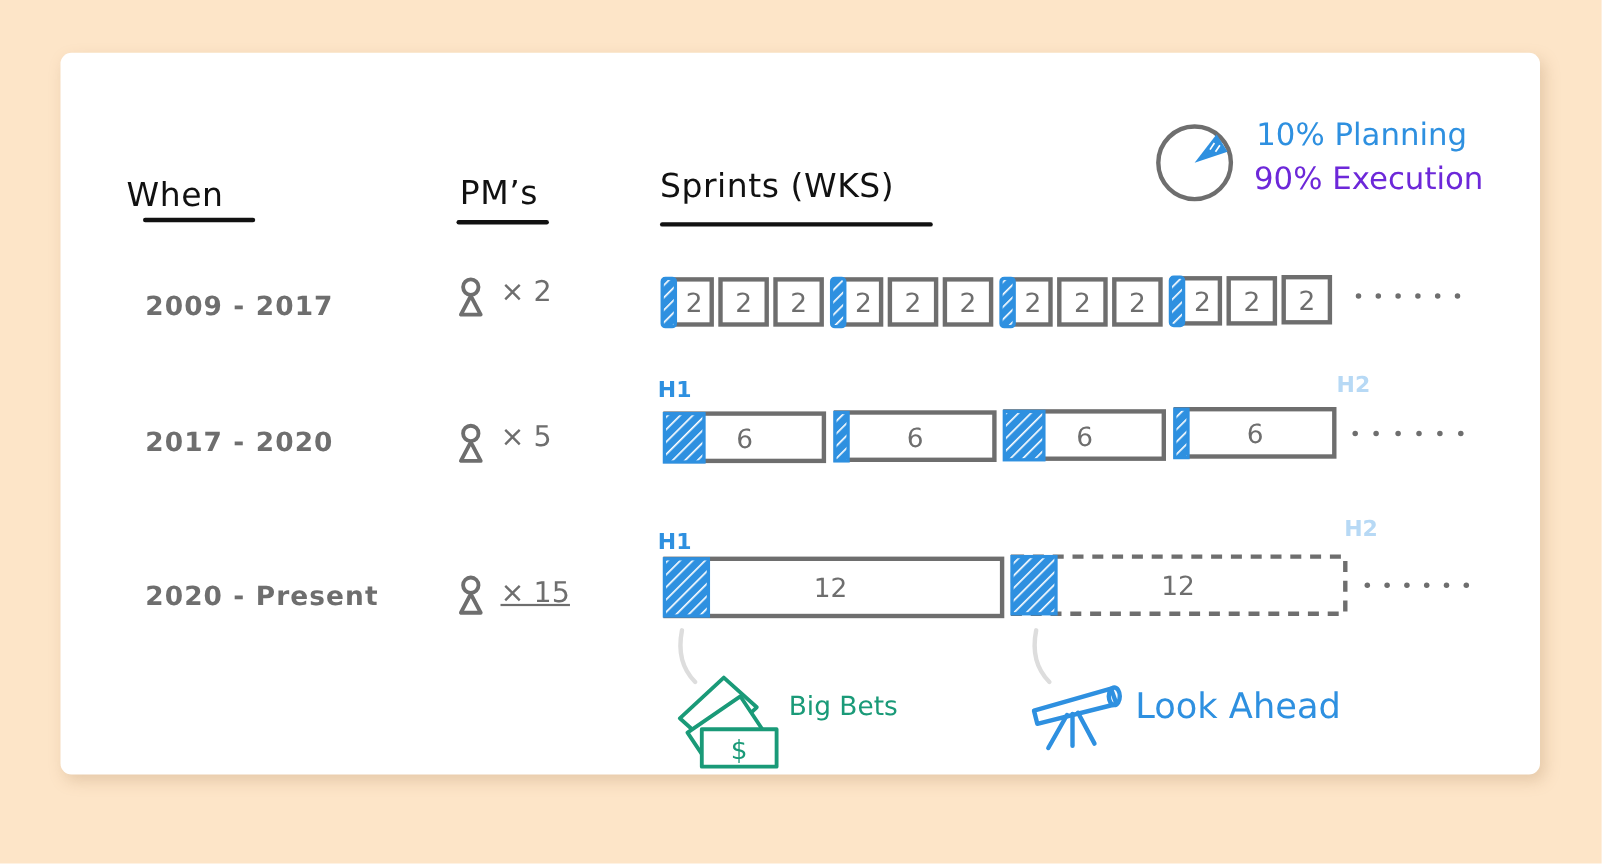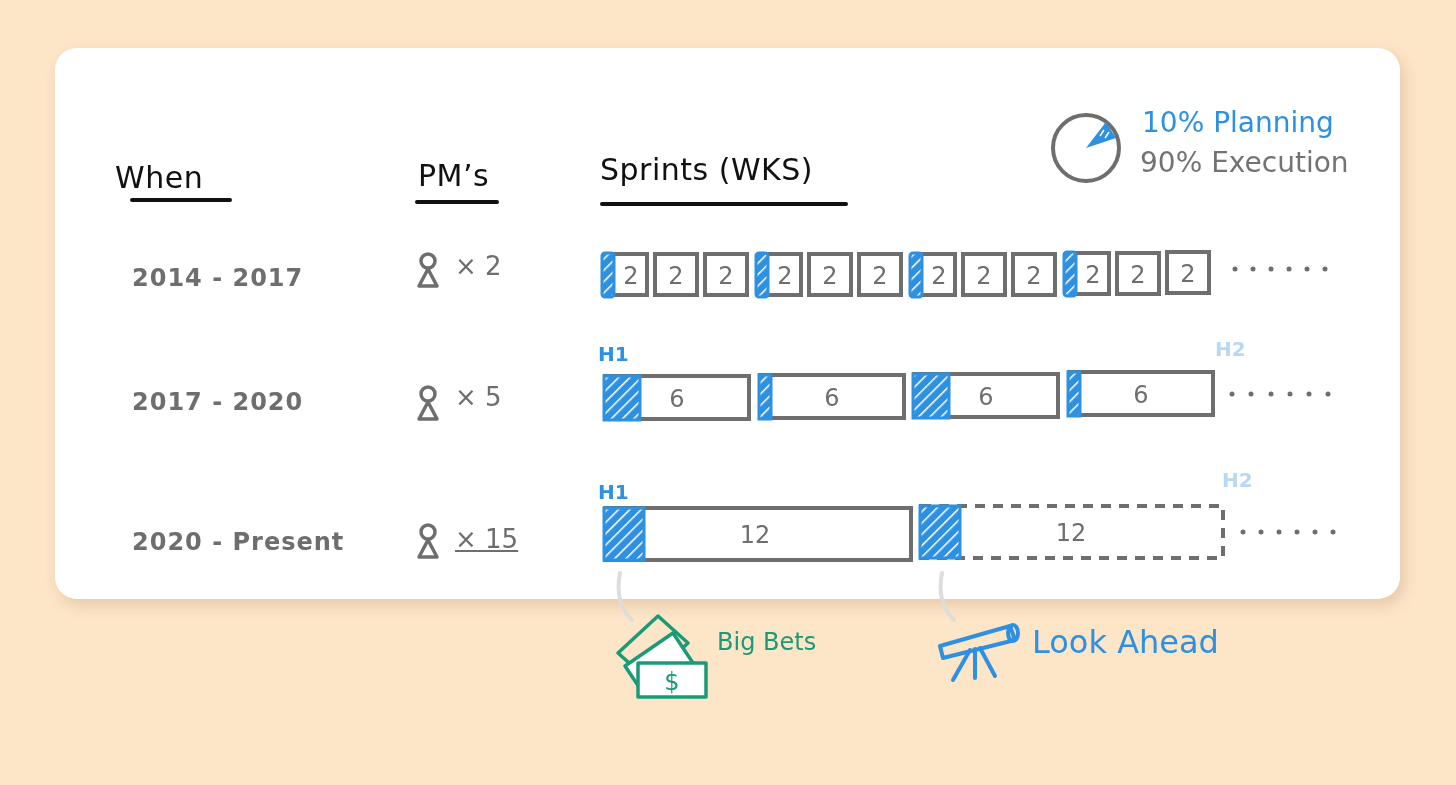--- a/index.html
+++ b/index.html
@@ -4,35 +4,35 @@
 <style>
   html, body { margin: 0; padding: 0; }
   body {
     width: 1456px; height: 785px;
     background: #fde5c8;
     position: relative; overflow: hidden;
     font-family: "DejaVu Sans", sans-serif;
   }
   .card {
     position: absolute; left: 55px; top: 48px;
-    width: 1345px; height: 551px;
-    background: #ffffff; border-radius: 22px;
+    width: 1345px; height: 656px;
+    background: #ffffff; border-radius: 10px;
     box-shadow: 4px 6px 14px rgba(170,130,90,0.28);
   }
   .abs { position: absolute; }
   .hdr {
     font-family: "DejaVu Sans", sans-serif;
     font-size: 30px; color: #111; letter-spacing: 0.5px;
     font-weight: normal;
   }
   .uline { position: absolute; height: 4px; background: #111; border-radius: 3px; }
   .era { font-size: 24px; color: #6e6e6e; font-weight: bold; letter-spacing: 1px; }
   .pmcount { font-size: 26px; color: #6e6e6e; }
   .legend-plan { font-size: 28px; color: #2e90e0; }
-  .legend-exec { font-size: 28px; color: #737373; }
+  .legend-exec { font-size: 28px; color: #6d28d9; }
   .hlabel1 { font-size: 20px; color: #2e90e0; font-weight: bold; }
   .hlabel2 { font-size: 20px; color: #b7d9f5; font-weight: bold; }
   .anno-green { font-size: 24px; color: #1a9a78; }
   .anno-blue { font-size: 32px; color: #2e90e0; }
   svg text { font-family: "DejaVu Sans", sans-serif; }
 </style>
 </head>
 <body>
 
 <div class="card">
@@ -47,21 +47,21 @@
 
   <div class="abs hdr" style="left:60px; top:112px;">When</div>
   <div class="uline" style="left:75px; top:150px; width:102px;"></div>
 
   <div class="abs hdr" style="left:363px; top:110px;">PM’s</div>
   <div class="uline" style="left:360px; top:152px; width:84px;"></div>
 
   <div class="abs hdr" style="left:545px; top:104px;">Sprints (WKS)</div>
   <div class="uline" style="left:545px; top:154px; width:248px;"></div>
 
-  <div class="abs era" style="left:77px; top:216px;">2014 - 2017</div>
+  <div class="abs era" style="left:77px; top:216px;">2009 - 2017</div>
   <svg class="abs" style="left:360px; top:203px;" width="28" height="40" viewBox="0 0 28 40">
     <circle cx="13" cy="10" r="7" fill="none" stroke="#6e6e6e" stroke-width="3.5"></circle>
     <path d="M13 18 L4 35 L22 35 Z" fill="none" stroke="#6e6e6e" stroke-width="3.5" stroke-linejoin="round"></path>
   </svg>
   <div class="abs pmcount" style="left:400px; top:203px;">× 2</div>
 
   <svg class="abs" style="left:540px; top:196px;" width="760" height="58" viewBox="0 0 760 58">
     <defs>
       <pattern id="hatch" width="8" height="8" patternUnits="userSpaceOnUse" patternTransform="rotate(45)">
         <rect width="8" height="8" fill="#2e90e0"></rect>

